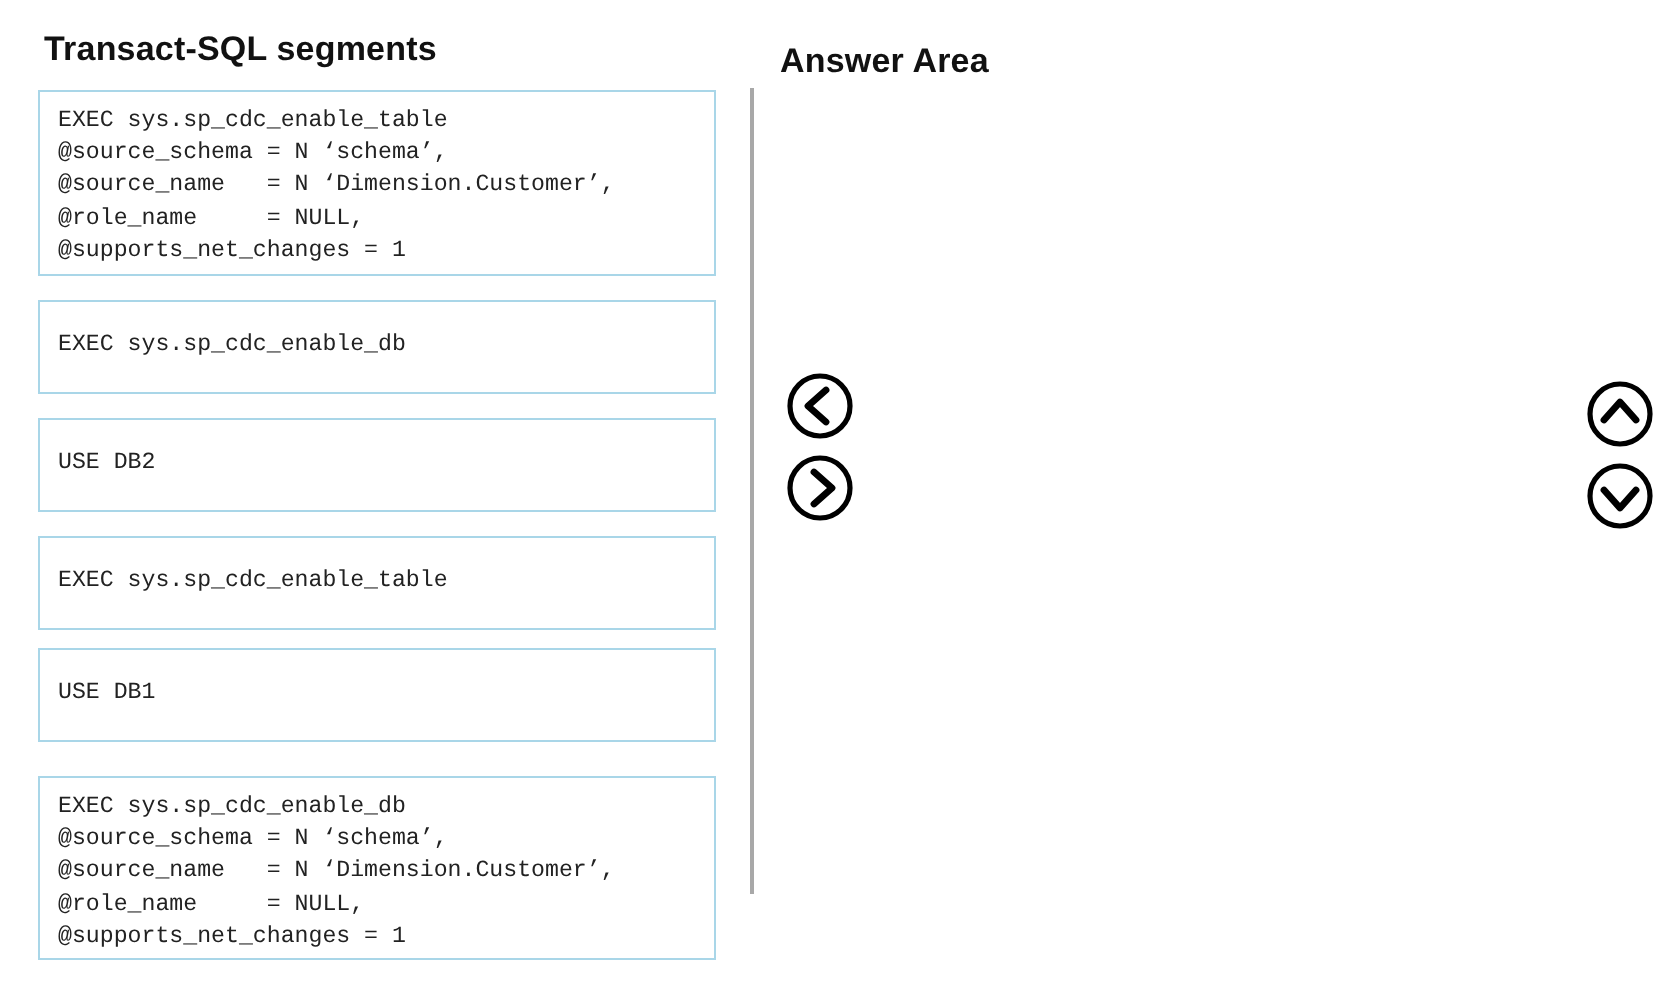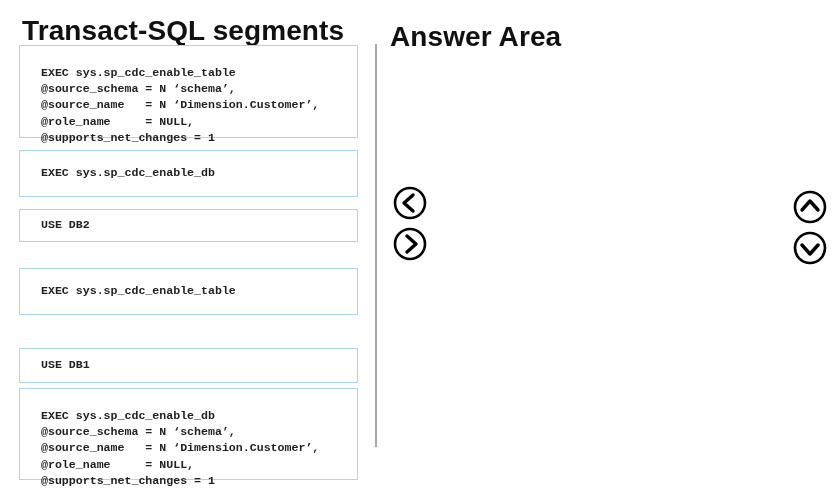--- a/index.html
+++ b/index.html
@@ -2,32 +2,32 @@
 <html><head>
   <meta charset="utf-8">
   <style>
     html, body { margin: 0; padding: 0; }
     body {
       width: 840px; height: 500px; background: #ffffff; position: relative; overflow: hidden;
       font-family: "Liberation Sans", sans-serif;
     }
     .heading {
       position: absolute; font-family: "Liberation Sans", sans-serif; font-weight: bold;
-      font-size: 28px; color: #111111; letter-spacing: 0.1px; margin: 0;
+      font-size: 17px; color: #111111; letter-spacing: 0.1px; margin: 0;
     }
     #left-heading { left: 22px; top: 15px; }
     #right-heading { left: 390px; top: 21px; }
     .segment {
       position: absolute; left: 19px; width: 339px; box-sizing: border-box;
       border: 1px solid #a9d6e8; background: #ffffff; cursor: grab;
       display: flex; align-items: center;
     }
     .segment pre {
-      margin: 16px; padding: 0 0 0 5px; font-family: "Liberation Mono", monospace;
-      font-size: 11.6px; line-height: 16.2px; color: #222222; white-space: pre; font-weight: bold;
+      margin: 4px; padding: 0 0 0 5px; font-family: "Liberation Mono", monospace;
+      font-size: 11.6px; line-height: 16.2px; color: #222222; white-space: pre;
     }
     .segment.multi { align-items: flex-start; }
     .segment.multi pre { padding-top: 3px; }
     .divider {
       position: absolute; left: 375px; top: 44px; width: 2px; height: 403px; background: #a8a8a8;
     }
     .circle-btn {
       position: absolute; width: 34px; height: 34px; cursor: pointer;
     }
     .circle-btn svg { width: 34px; height: 34px; display: block; }
@@ -42,27 +42,27 @@
   <div class="segment multi" style="top:45px;height:93px;">
     <pre>EXEC sys.sp_cdc_enable_table
 @source_schema = N ‘schema’,
 @source_name   = N ‘Dimension.Customer’,
 @role_name     = NULL,
 @supports_net_changes = 1</pre>
   </div>
   <div class="segment" style="top:150px;height:47px;">
     <pre>EXEC sys.sp_cdc_enable_db</pre>
   </div>
-  <div class="segment" style="top:209px;height:33px;">
+  <div class="segment" style="top:209px;height:47px;">
     <pre>USE DB2</pre>
   </div>
   <div class="segment" style="top:268px;height:47px;">
     <pre>EXEC sys.sp_cdc_enable_table</pre>
   </div>
-  <div class="segment" style="top:348px;height:35px;">
+  <div class="segment" style="top:324px;height:47px;">
     <pre>USE DB1</pre>
   </div>
   <div class="segment multi" style="top:388px;height:92px;">
     <pre>EXEC sys.sp_cdc_enable_db
 @source_schema = N ‘schema’,
 @source_name   = N ‘Dimension.Customer’,
 @role_name     = NULL,
 @supports_net_changes = 1</pre>
   </div>
 </div>

